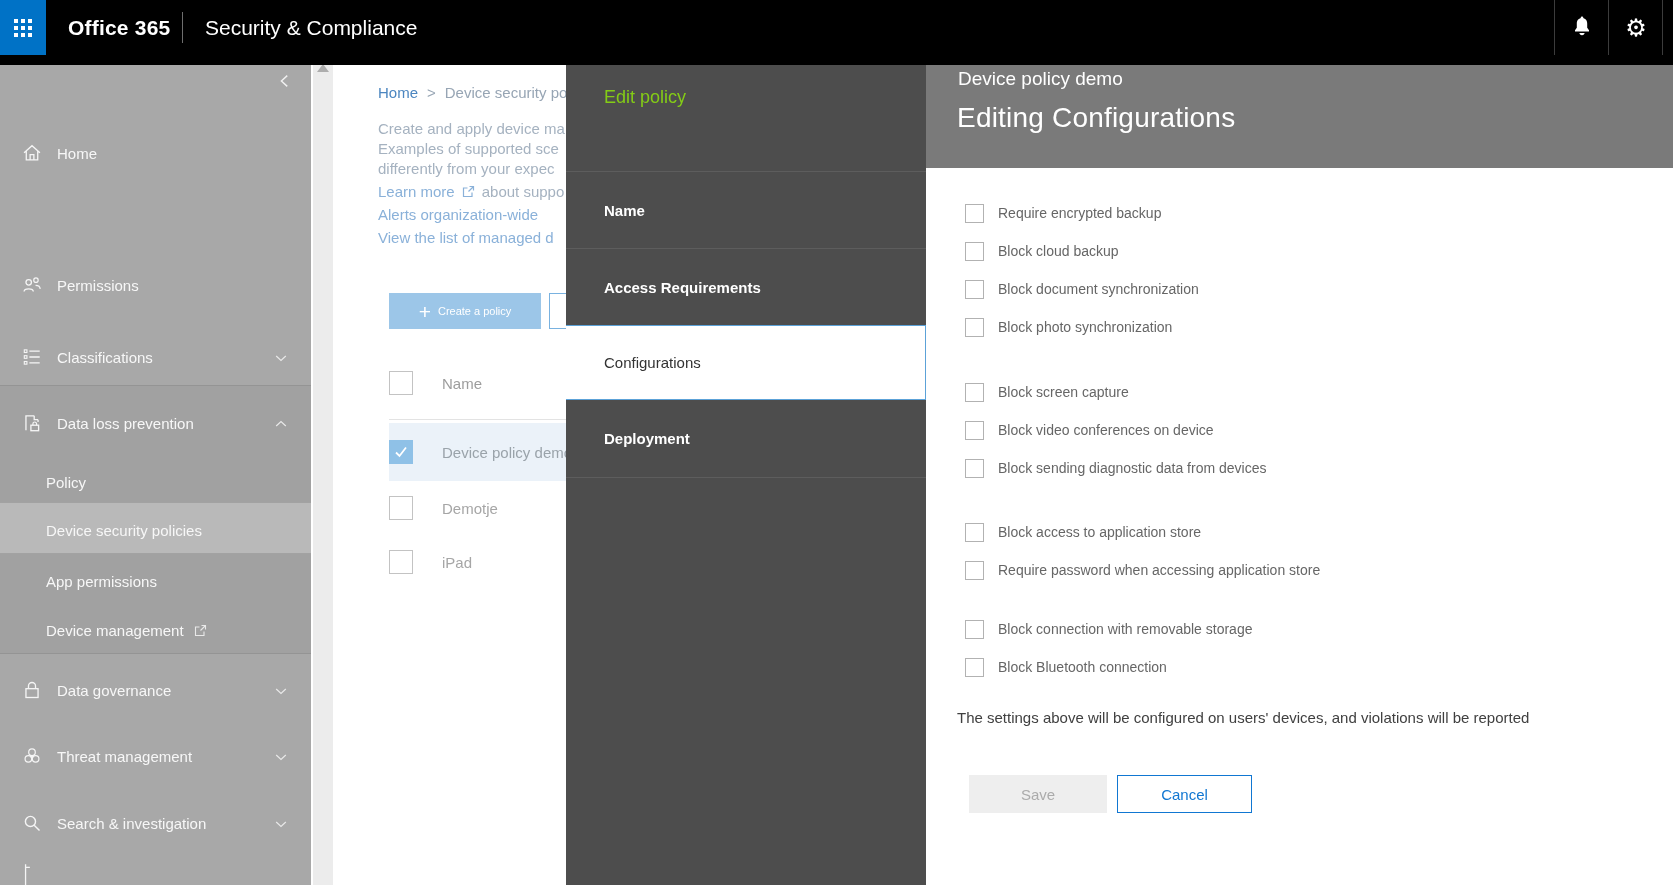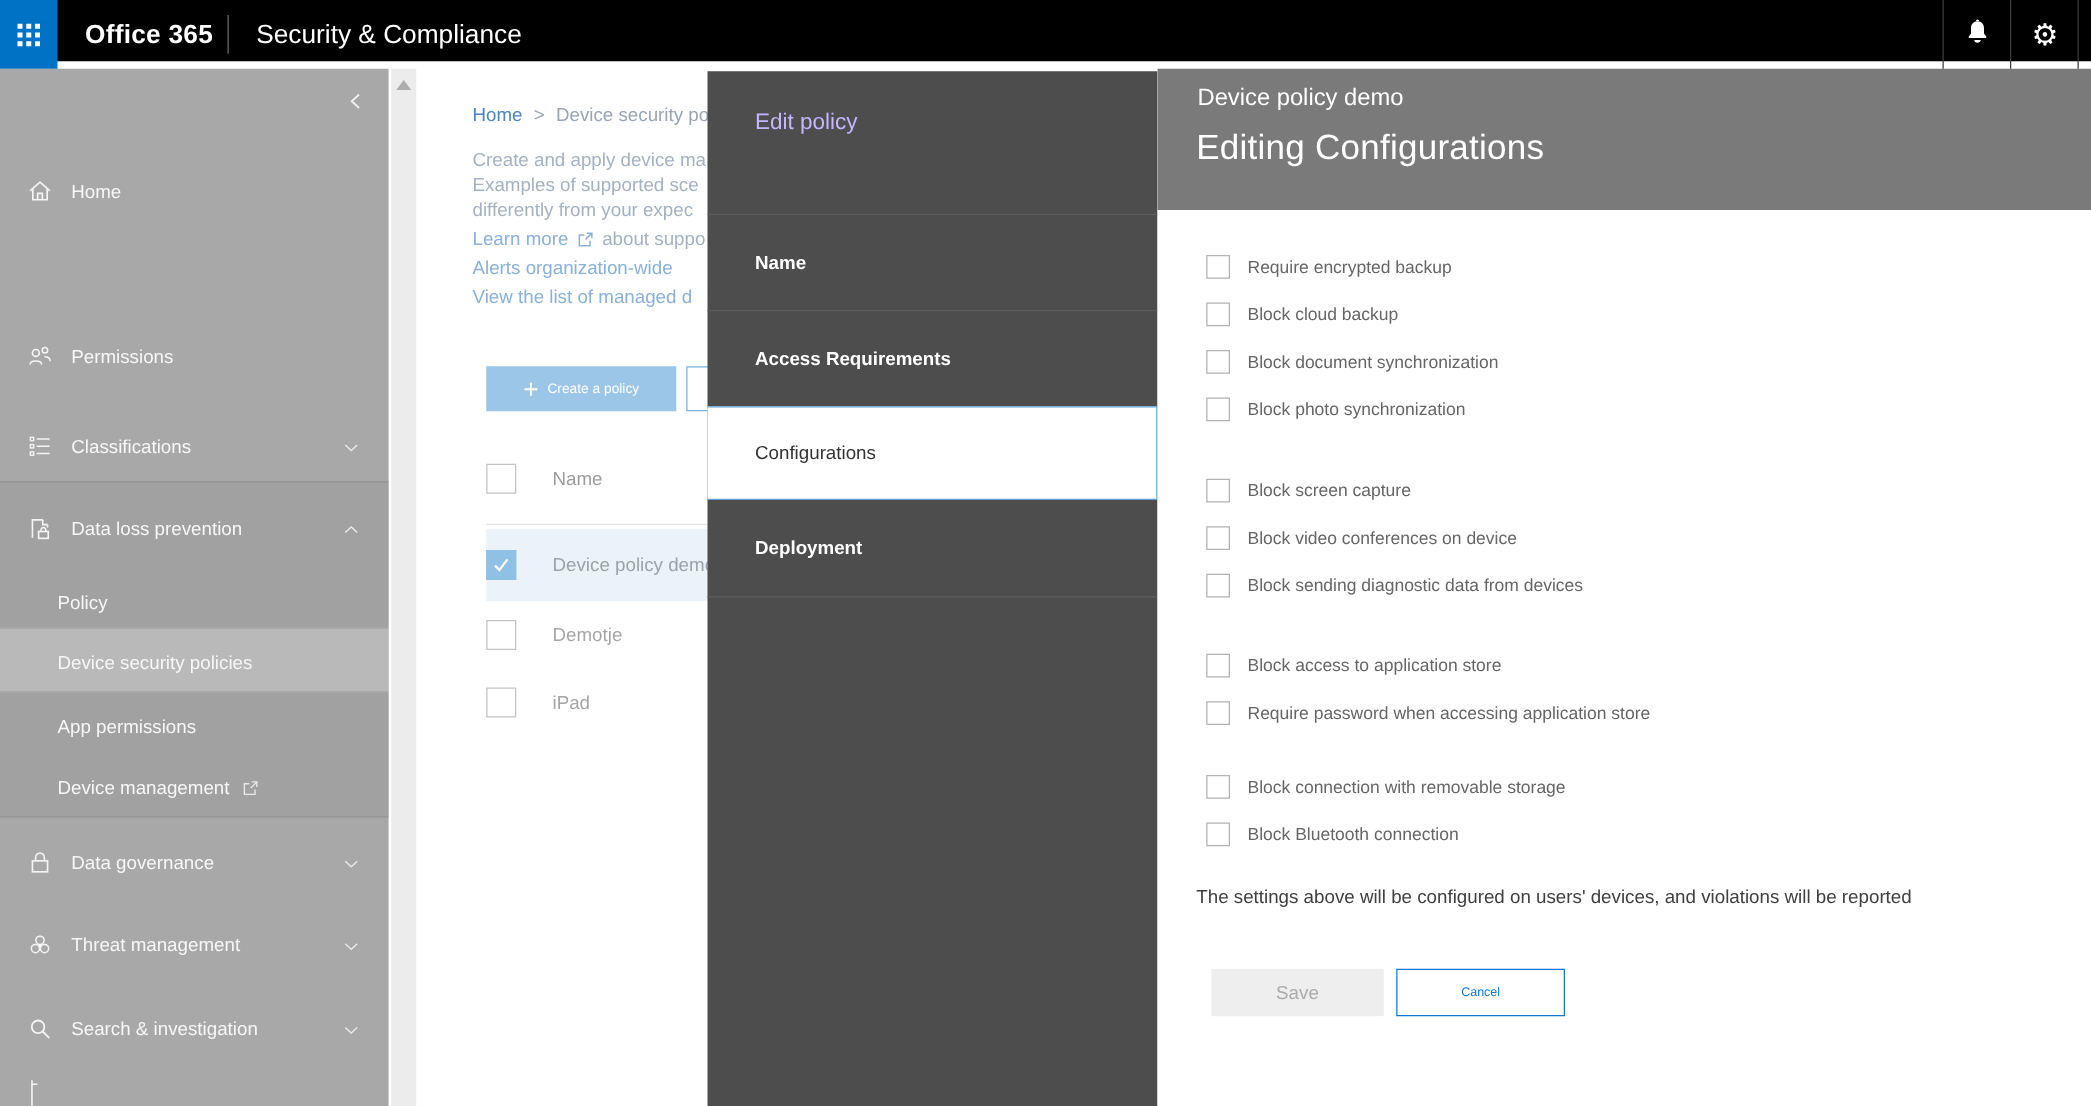--- a/index.html
+++ b/index.html
@@ -1,21 +1,21 @@
 <!DOCTYPE html>
 <html><head>
 <meta charset="utf-8">
 <style>
   html,body{margin:0;padding:0;background:#fff;}
   .stage{position:relative;width:1673px;height:885px;overflow:hidden;background:#fff;
          font-family:"Liberation Sans",sans-serif;-webkit-font-smoothing:antialiased;}
   .abs{position:absolute;}
 
   
-  .topbar{left:0;top:0;width:1673px;height:49px;background:#000;z-index:40;}
+  .topbar{left:0;top:0;width:1673px;height:65px;background:#000;z-index:40;}
   .waffle{left:0;top:0;width:46px;height:55px;background:#0072c6;display:flex;align-items:center;justify-content:center;cursor:pointer;}
   .waffle-grid{display:grid;grid-template-columns:repeat(3,4px);grid-template-rows:repeat(3,4px);gap:3px;}
   .waffle-grid i{background:#fff;display:block;}
   .brand{left:68px;top:0;height:55px;display:flex;align-items:center;color:#fff;font-size:21px;font-weight:700;letter-spacing:.2px;}
   .tb-divider{top:12px;width:1px;height:31px;background:#6e6e6e;}
   .product{left:205px;top:0;height:55px;display:flex;align-items:center;color:#fff;font-size:21px;font-weight:400;}
   .tb-cell{top:0;width:54px;height:55px;display:flex;align-items:center;justify-content:center;cursor:pointer;}
   .tb-vline{top:0;width:1px;height:55px;background:#3c3c3c;}
   .gear-glyph{color:#fff;font-size:24px;line-height:1;font-family:"DejaVu Sans",sans-serif;}
 
@@ -44,36 +44,36 @@
   .create-btn .plus::before{content:"+";font-size:21px;font-weight:300;line-height:1;}
   .ghost-btn{left:549px;top:293px;width:120px;height:36px;background:#fff;border:1px solid #79b2e0;box-sizing:border-box;}
   .tbl-cb{width:24px;height:24px;background:#fff;border:1px solid #c3c3c3;box-sizing:border-box;flex:0 0 auto;}
   .tbl-cb.checked{background:#8fc1e7;border-color:#8fc1e7;display:flex;align-items:center;justify-content:center;}
   .tbl-row{position:absolute;left:389px;width:540px;height:24px;display:flex;align-items:center;gap:29px;font-size:15px;color:#a6a6a6;cursor:pointer;}
   .row-hl{left:389px;top:423px;width:537px;height:58px;background:#ebf2f9;}
   .tbl-sep{left:389px;top:419px;width:537px;height:1px;background:#e3e3e3;}
 
   
   .editpanel{left:566px;top:57px;width:360px;height:828px;background:#4d4d4d;z-index:30;}
-  .ep-title{position:absolute;left:38px;top:26px;height:28px;display:flex;align-items:center;color:#c4b5fd;font-size:18px;}
+  .ep-title{position:absolute;left:38px;top:26px;height:28px;display:flex;align-items:center;color:#84cc16;font-size:18px;}
   .ep-sep{position:absolute;left:0;width:360px;height:1px;background:#5d5d5d;}
   .ep-item{position:absolute;left:0;width:360px;height:77px;display:flex;align-items:center;padding-left:38px;box-sizing:border-box;color:#fff;font-size:15px;font-weight:700;cursor:pointer;}
   .ep-item.sel{background:#fff;color:#333;font-weight:400;border-top:1px solid #5ca2d8;border-bottom:1px solid #5ca2d8;border-right:1px solid #5ca2d8;height:75px;}
 
   
   .rpanel{left:926px;top:55px;width:747px;height:830px;background:#fff;z-index:30;}
   .rp-header{position:absolute;left:0;top:0;width:747px;height:113px;background:#7a7a7a;color:#fff;}
   .rp-name{position:absolute;left:32px;top:13px;font-size:19px;font-weight:400;}
   .rp-title{position:absolute;left:31px;top:47px;font-size:28px;font-weight:400;letter-spacing:.2px;}
   .cfg-row{position:absolute;left:39px;height:38px;display:flex;align-items:center;gap:14px;}
   .cfg-cb{width:17px;height:17px;border:1px solid #b2b2b2;background:#fff;box-sizing:content-box;cursor:pointer;flex:0 0 auto;}
   .cfg-label{font-size:14px;color:#666;}
   .cfg-footer{position:absolute;left:31px;top:654px;font-size:15px;color:#404040;}
   .btn-save{position:absolute;left:43px;top:720px;width:138px;height:38px;background:#eee;color:#ababab;font-size:15px;display:flex;align-items:center;justify-content:center;}
-  .btn-cancel{position:absolute;left:191px;top:720px;width:135px;height:38px;background:#fff;border:1px solid #1177d2;box-sizing:border-box;color:#1177d2;font-size:10px;display:flex;align-items:center;justify-content:center;cursor:pointer;}
+  .btn-cancel{position:absolute;left:191px;top:720px;width:135px;height:38px;background:#fff;border:1px solid #1177d2;box-sizing:border-box;color:#1177d2;font-size:15px;display:flex;align-items:center;justify-content:center;cursor:pointer;}
 </style>
 </head>
 <body>
 
 <div class="stage">
 
   <div class="abs crumb">
     <span class="home">Home</span>
     <span>&gt;</span>
     <span>Device security polic</span>

